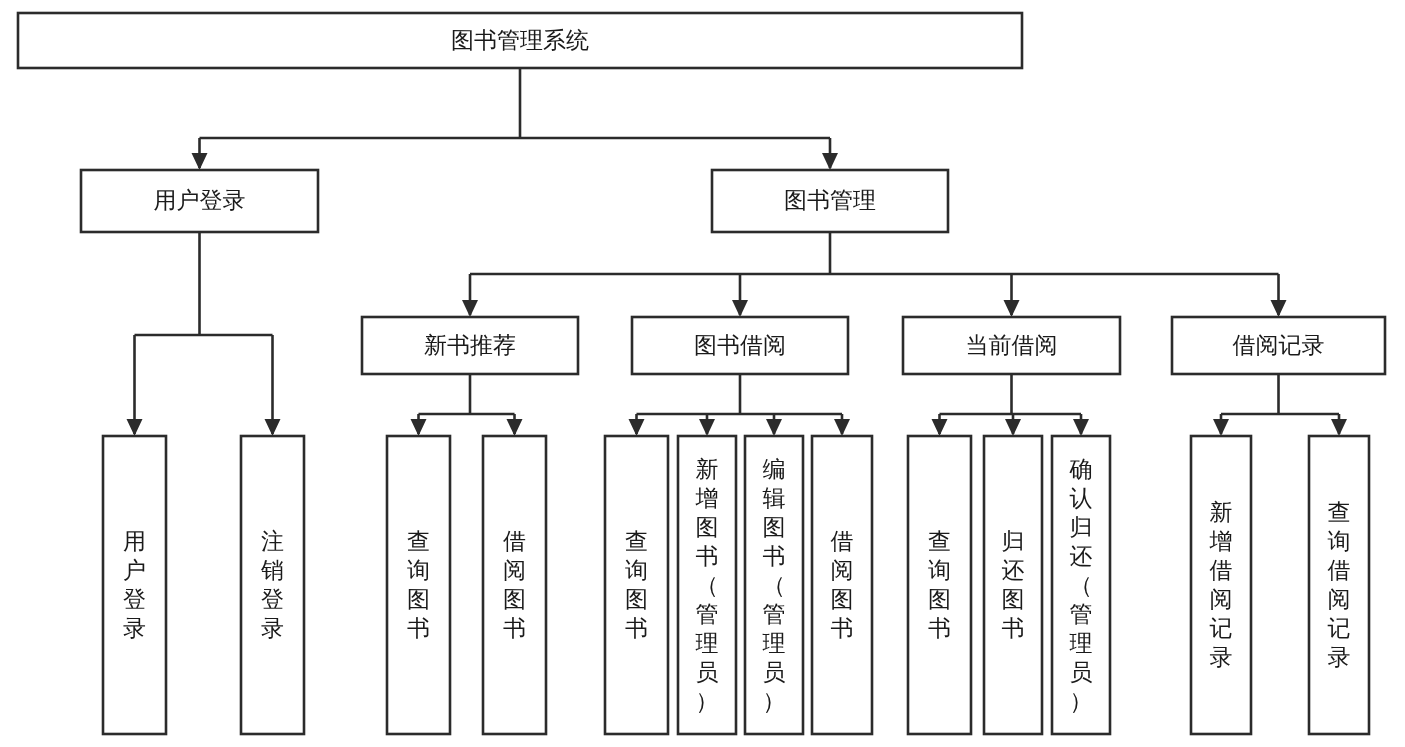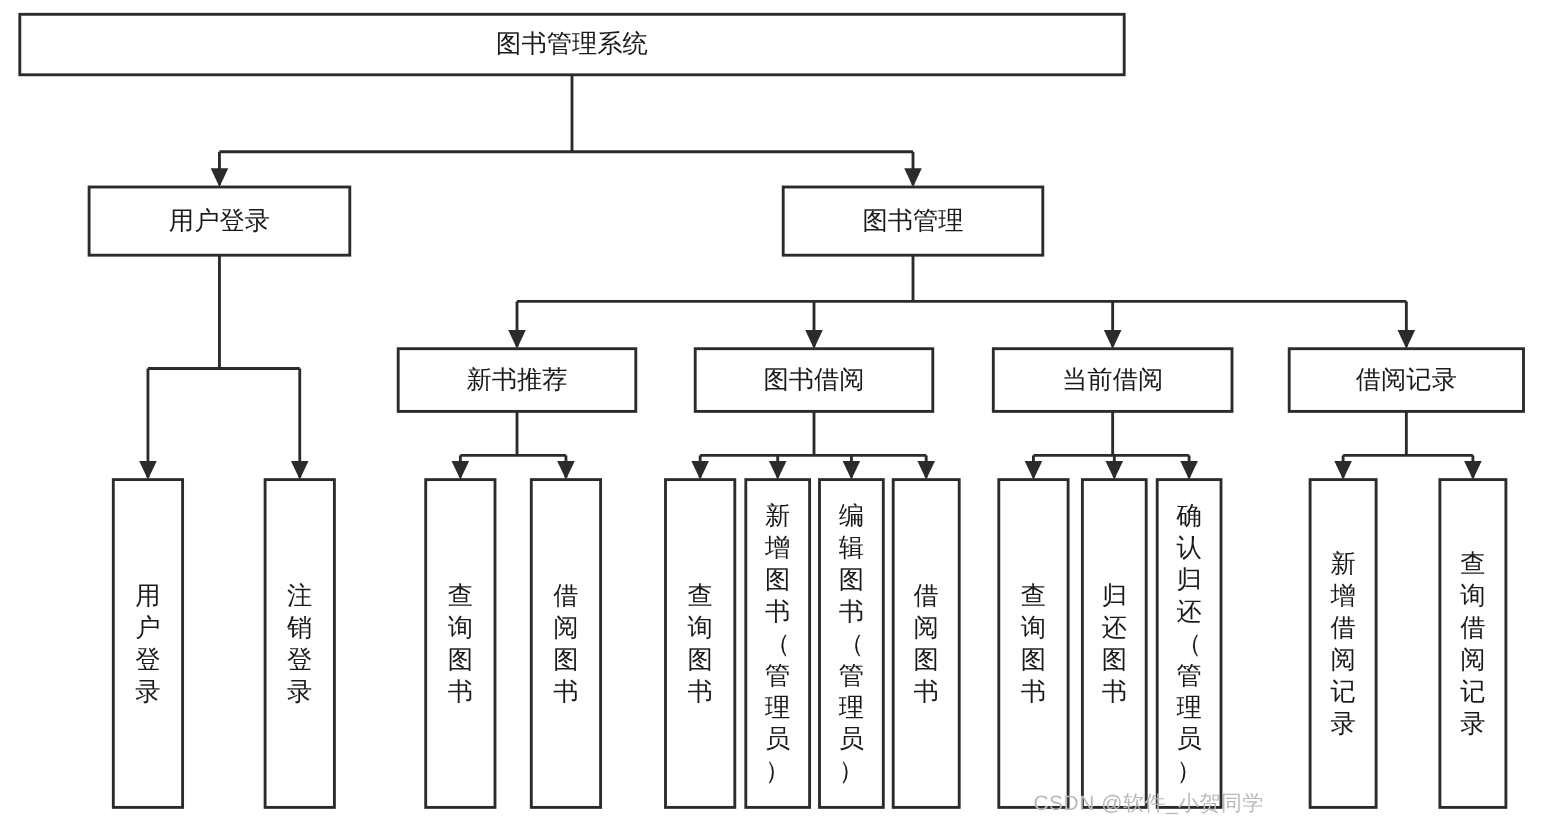--- a/index.html
+++ b/index.html
@@ -199,14 +199,13 @@
         <g>
           <rect x="1191" y="436" width="60" height="298" class="node-box"></rect>
           <text x="1221" class="leaf-label-text"><tspan x="1221" y="520">新</tspan><tspan x="1221" y="549">增</tspan><tspan x="1221" y="578">借</tspan><tspan x="1221" y="607">阅</tspan><tspan x="1221" y="636">记</tspan><tspan x="1221" y="665">录</tspan></text>
         </g>
         <g>
           <rect x="1309" y="436" width="60" height="298" class="node-box"></rect>
           <text x="1339" class="leaf-label-text"><tspan x="1339" y="520">查</tspan><tspan x="1339" y="549">询</tspan><tspan x="1339" y="578">借</tspan><tspan x="1339" y="607">阅</tspan><tspan x="1339" y="636">记</tspan><tspan x="1339" y="665">录</tspan></text>
         </g>
       </g>
   </svg>
-  <div class="watermark">CSDN @软件_小贺同学</div>
 </div>
 
 </body></html>

